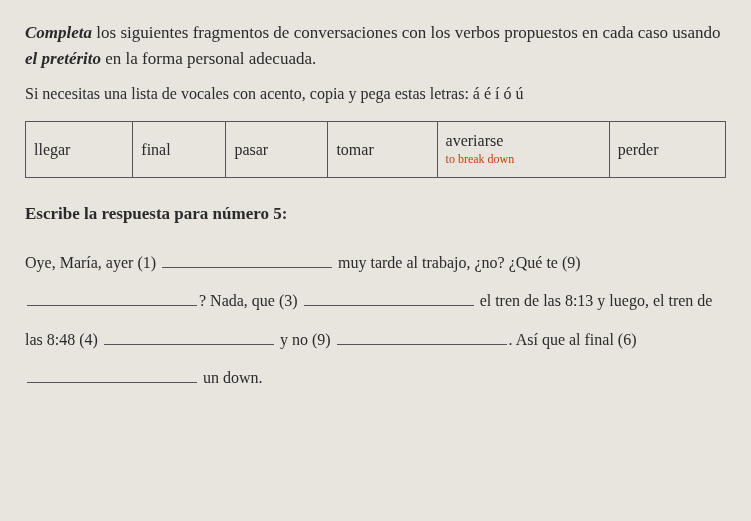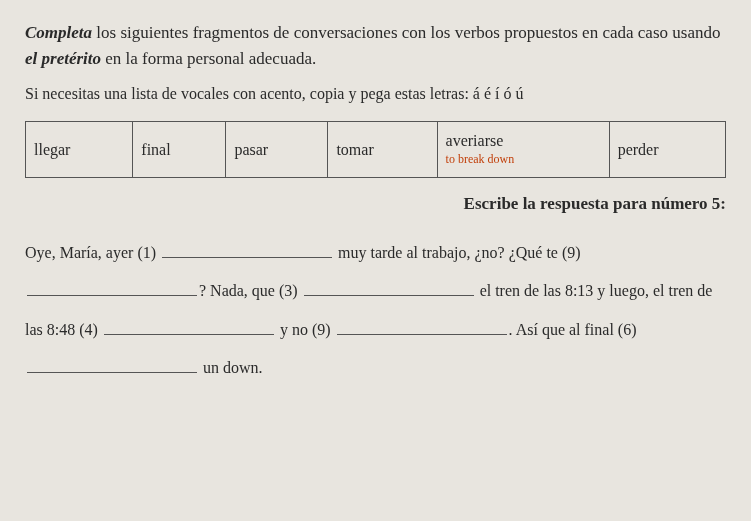--- a/index.html
+++ b/index.html
@@ -22,41 +22,40 @@
       font-style: italic;
     }
     .hint {
       font-size: 16px;
       margin-bottom: 18px;
       color: #2a2a2a;
     }
     table.verbs {
       border-collapse: collapse;
       width: 100%;
-      margin-bottom: 16px;
+      margin-bottom: 26px;
     }
     table.verbs td {
       border: 1px solid #555;
       padding: 10px 8px;
       vertical-align: middle;
       font-size: 16px;
       color: #2a2a2a;
     }
     .verb-sub {
       font-size: 12px;
       color: #c2410c;
       display: block;
       margin-top: 2px;
     }
     .prompt {
       font-size: 17px;
       font-weight: bold;
       margin-bottom: 20px;
       color: #2a2a2a;
-      text-align: right;
     }
     .exercise {
       font-size: 16px;
       line-height: 2.4;
       color: #2a2a2a;
     }
     .blank {
       display: inline-block;
       border-bottom: 1px solid #555;
       min-width: 150px;

